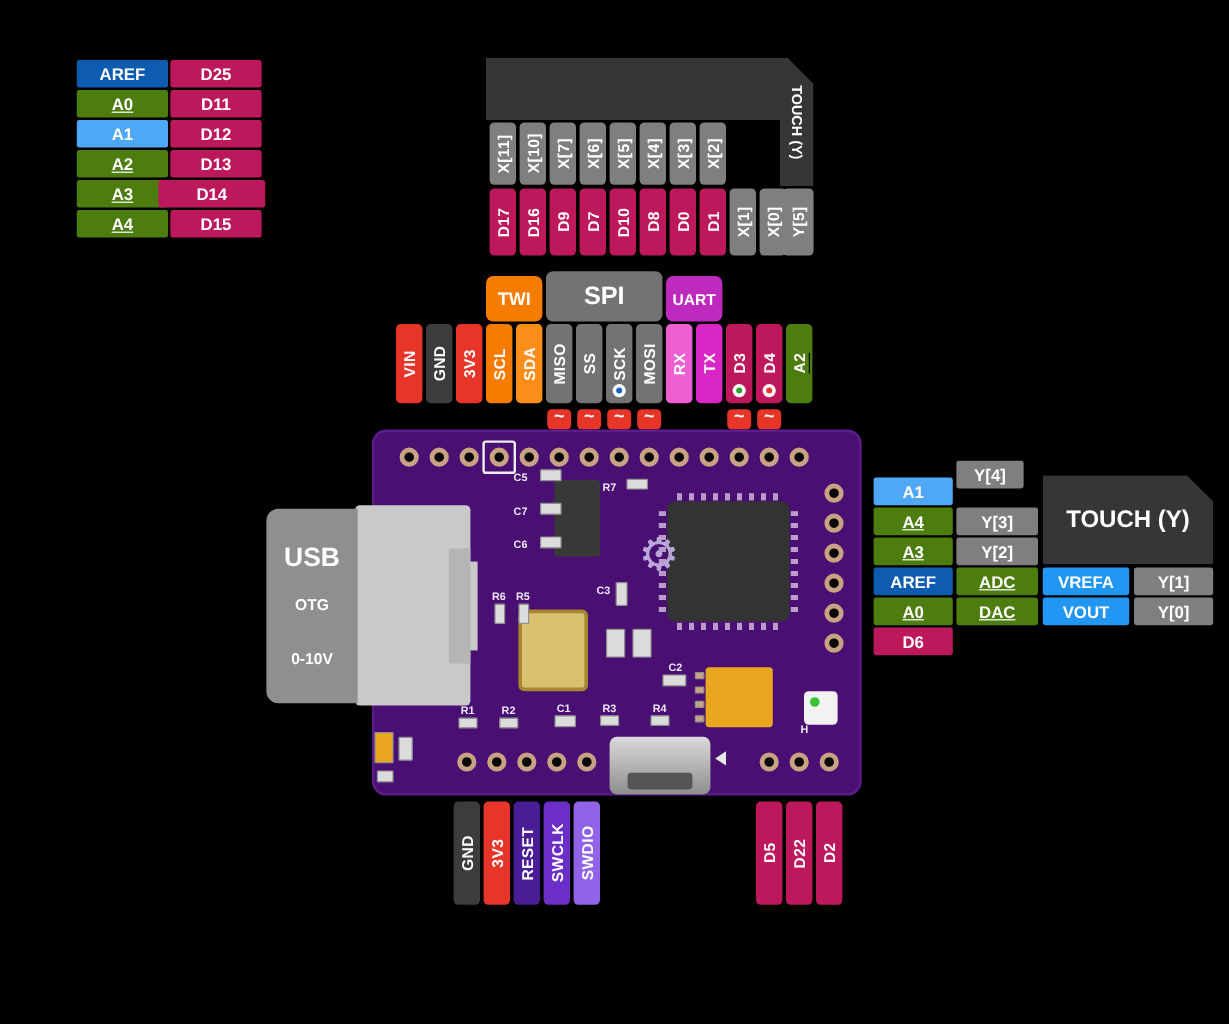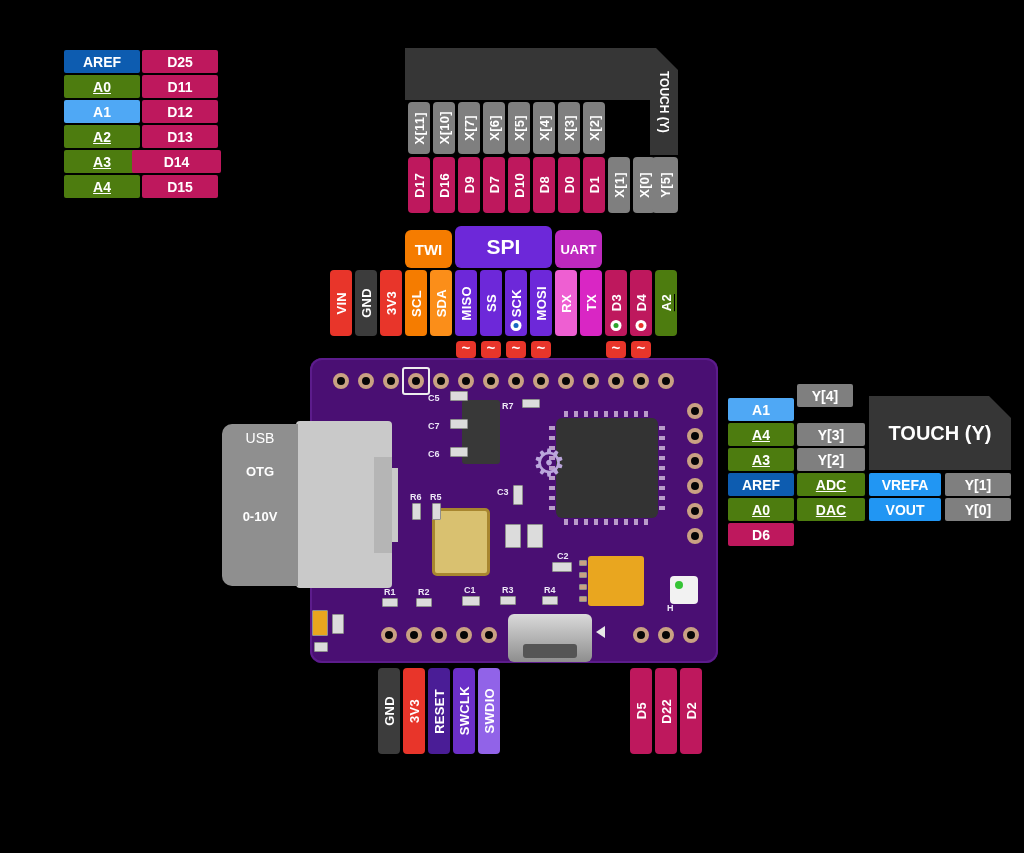--- a/index.html
+++ b/index.html
@@ -35,21 +35,21 @@
   
   .c-digital   { background:#be185d; }
   .c-blue      { background:#4d7c0f;text-decoration:underline; }
   .c-lightblue { background:#4FA8F5; }
   .c-aref      { background:#0D5CB0; }
   .c-gray      { background:#7F7F7F; }
   .c-red       { background:#E8352A; }
   .c-gnd       { background:#3C3C3C; }
   .c-orange    { background:#F57C00; }
   .c-orange2   { background:#FB8E19; }
-  .c-green     { background:#6d28d9; }
+  .c-green     { background:#737373; }
   .c-rx        { background:#EE5FD2; }
   .c-tx        { background:#D926C4; }
   .c-reset     { background:#4A1D96; }
   .c-swclk     { background:#6B2FC7; }
   .c-swdio     { background:#9163E8; }
   .c-vrefa     { background:#2196F3; }
 
   .mcu-pins-v { position:absolute; width:6px; top:8px; bottom:8px;
                 background:repeating-linear-gradient(180deg,#B99CC9 0 4px,transparent 4px 10px); }
   .mcu-pins-h { position:absolute; height:6px; left:8px; right:8px;
@@ -297,21 +297,21 @@
   <div class="silk" style="left:502px;top:585px">R3</div>
   <div class="silk" style="left:544px;top:585px">R4</div>
   <div class="silk" style="left:667px;top:603px">H</div>
 
   <div style="position:absolute;left:296px;top:421px;width:96px;height:167px;background:#C9C9C9;border-radius:4px">
     <div style="position:absolute;right:-6px;top:47px;width:8px;height:74px;background:#C9C9C9"></div>
     <div style="position:absolute;right:0;top:36px;width:18px;height:96px;background:#B5B5B5"></div>
   </div>
   <div style="position:absolute;left:222px;top:424px;width:76px;height:162px;background:#8F8F8F;border-radius:10px 0 0 10px;
               display:flex;flex-direction:column;align-items:center;color:#fff">
-    <div style="font-size:14px;font-weight:normal;margin-top:6px">USB</div>
+    <div style="font-size:22px;font-weight:bold;margin-top:28px">USB</div>
     <div style="font-size:13px;font-weight:bold;margin-top:18px">OTG</div>
     <div style="font-size:13px;font-weight:bold;margin-top:30px">0-10V</div>
   </div>
 
   <div class="banner" style="left:869px;top:396px;width:142px;height:74px;font-size:20px;
               clip-path:polygon(0 0,calc(100% - 22px) 0,100% 22px,100% 100%,0 100%)">TOUCH (Y)</div>
 
   <div class="cell c-lightblue" style="left:728px;top:398px;width:66px">A1</div>
   <div class="cell c-gray" style="left:797px;top:384px;width:56px">Y[4]</div>
   <div class="cell c-blue" style="left:728px;top:423px;width:66px">A4</div>

